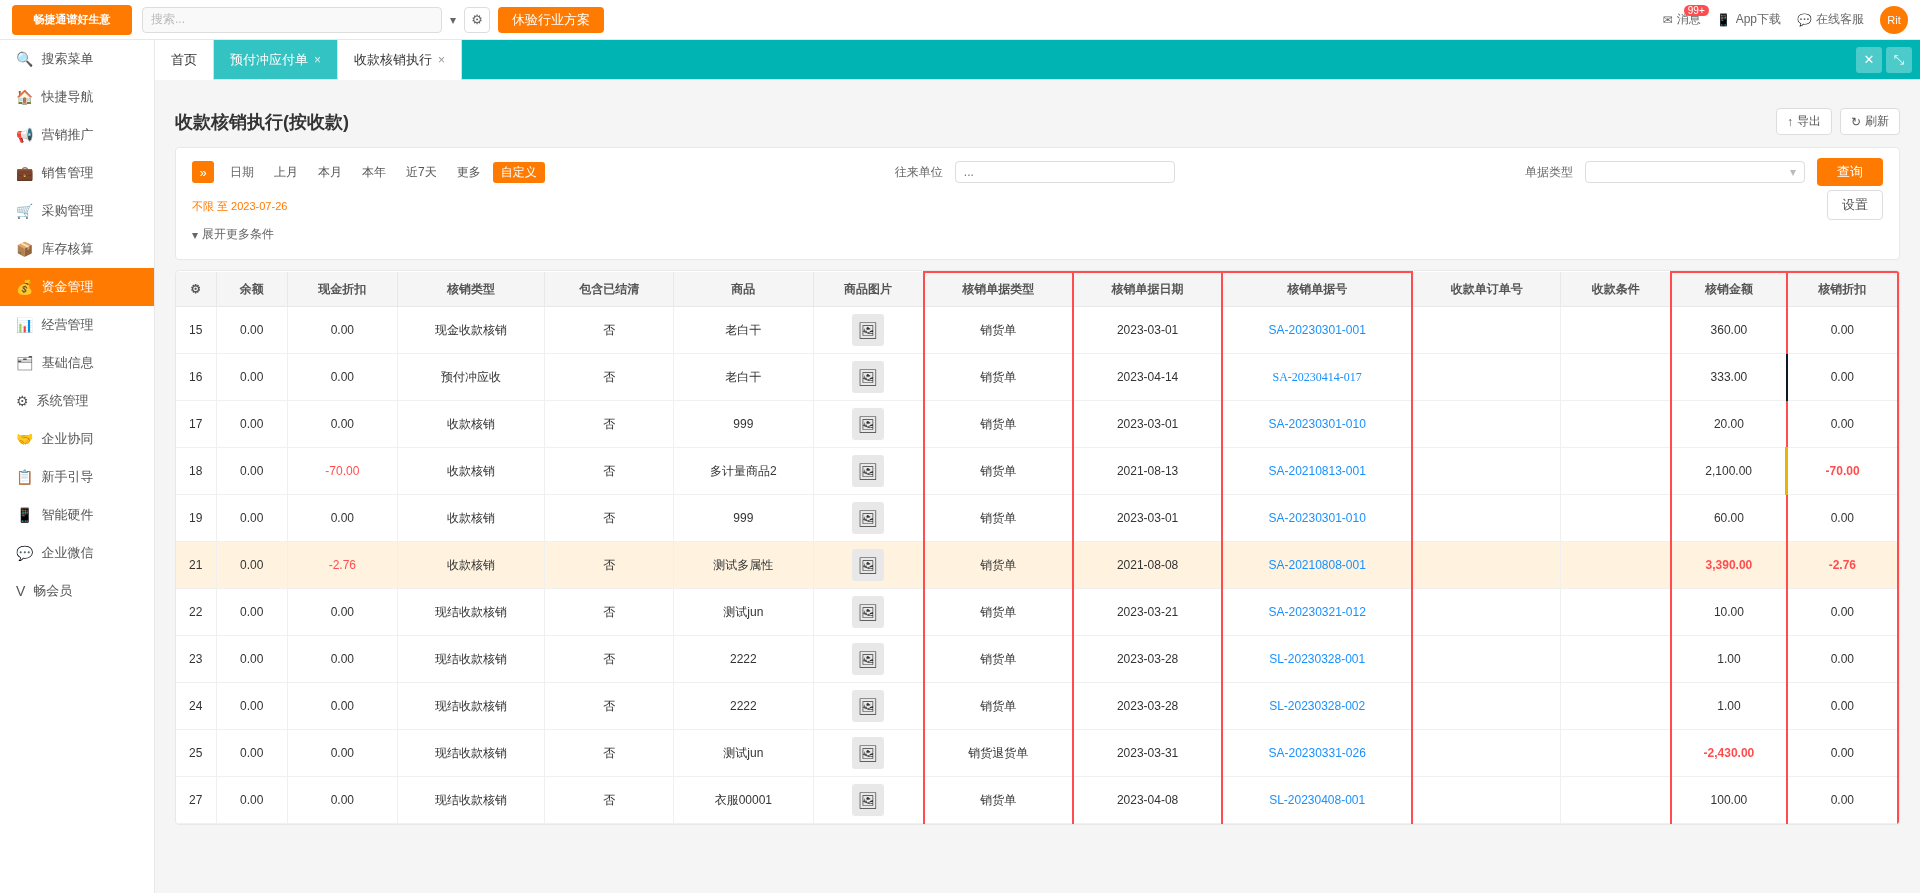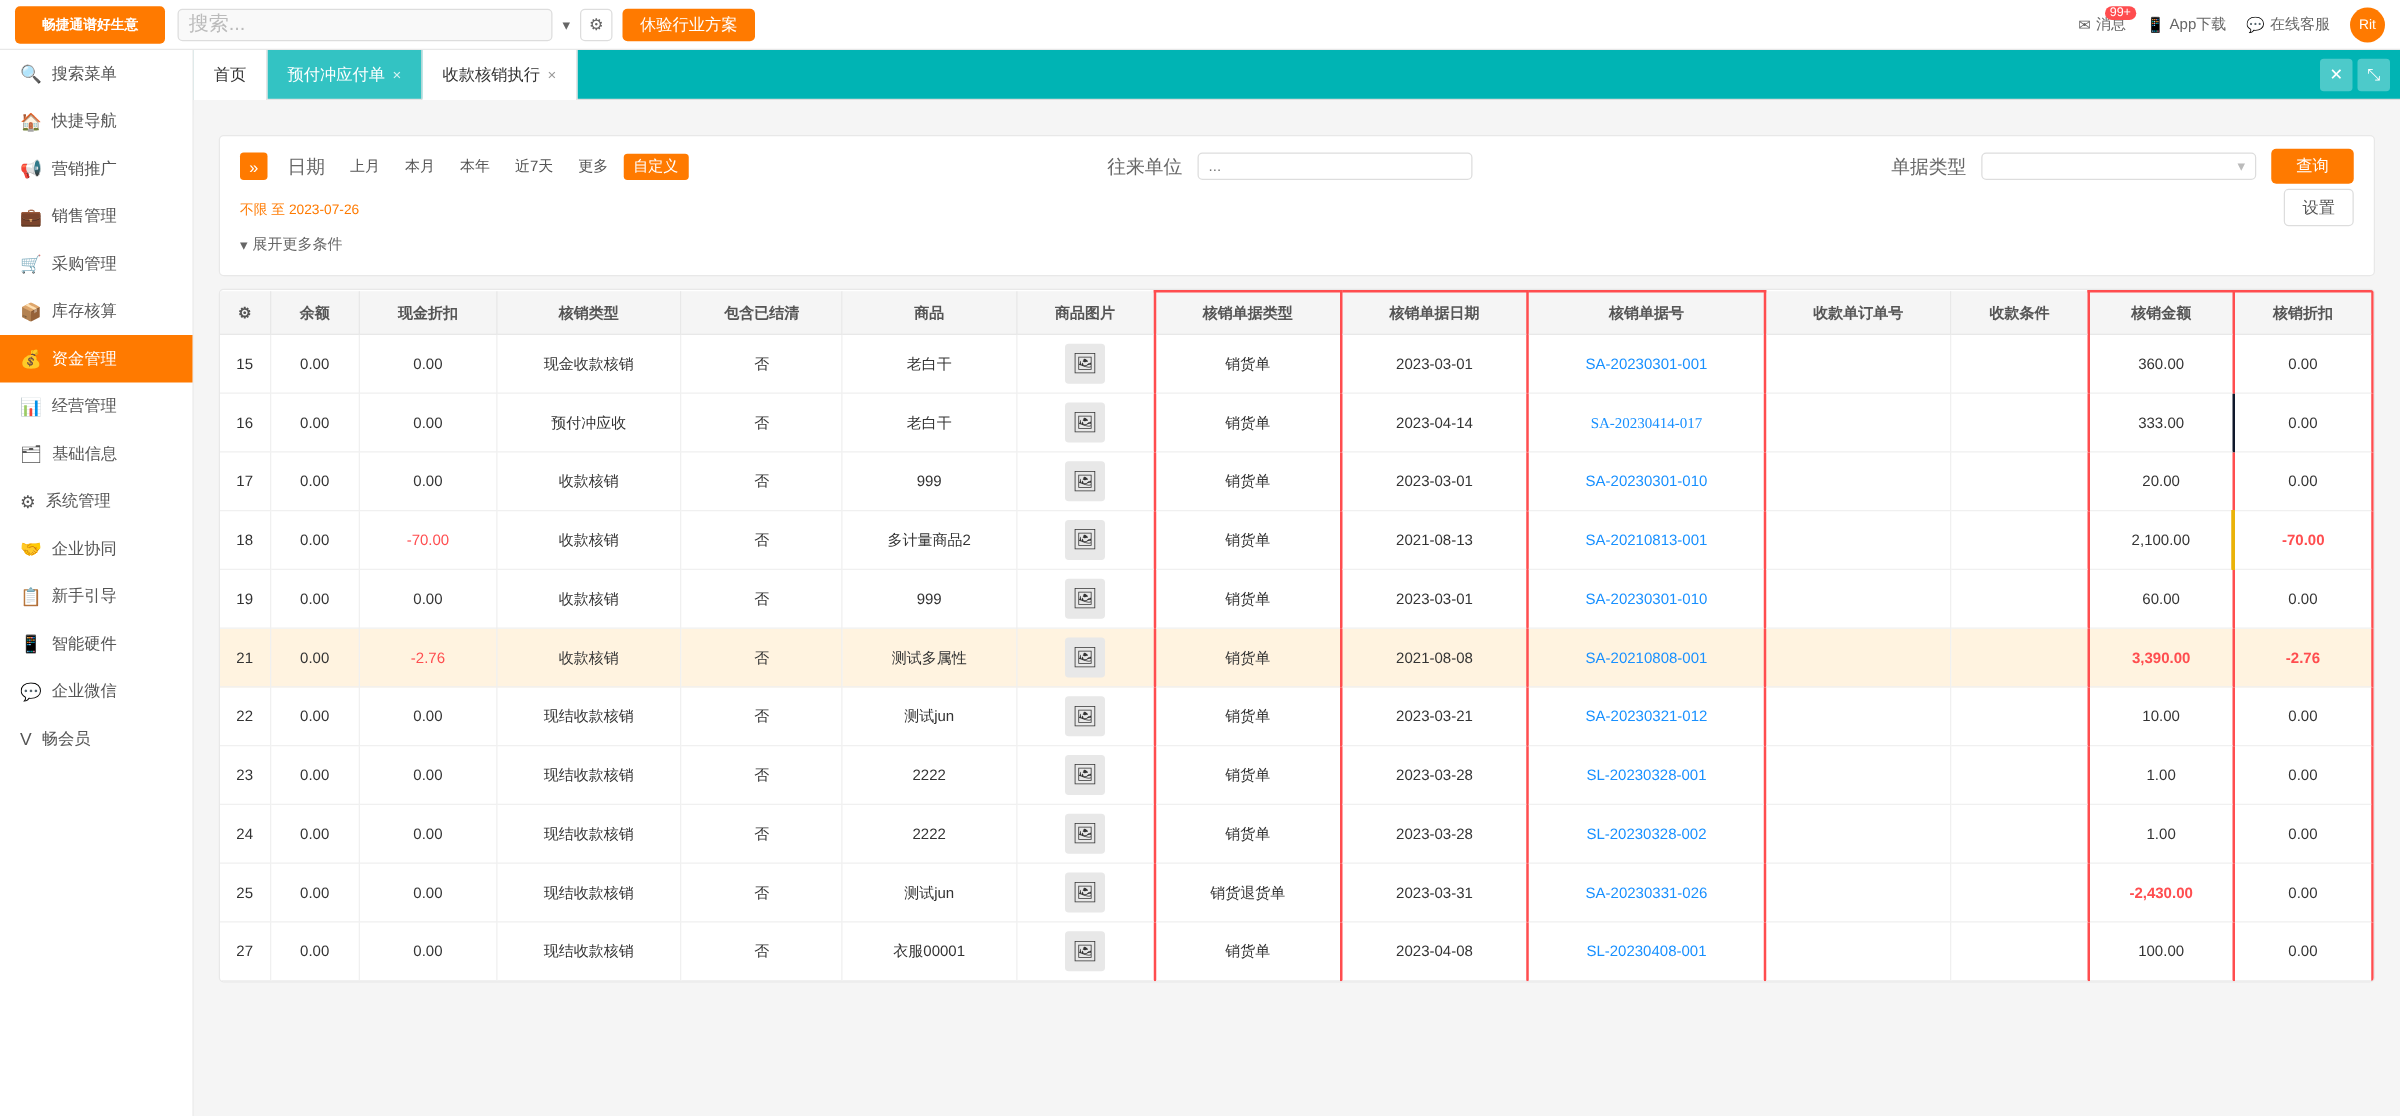--- a/index.html
+++ b/index.html
@@ -42,21 +42,21 @@
     
     .page-content { flex: 1; padding: 16px 20px; overflow: auto; background: #f5f5f5; }
     .page-header { display: flex; align-items: center; justify-content: space-between; margin-bottom: 12px; }
     .page-title { font-size: 18px; font-weight: bold; color: #333; }
     .page-actions { display: flex; gap: 8px; }
     .action-btn { display: flex; align-items: center; gap: 4px; padding: 4px 10px; border: 1px solid #ddd; border-radius: 4px; background: #fff; cursor: pointer; font-size: 12px; color: #555; }
 
     
     .filter-bar { background: #fff; border: 1px solid #e8e8e8; border-radius: 4px; padding: 10px 16px; margin-bottom: 10px; }
     .filter-row { display: flex; align-items: center; gap: 12px; flex-wrap: wrap; }
-    .filter-label { font-size: 15px; color: #666; }
+    .filter-label { font-size: 12px; color: #666; }
     .filter-tags { display: flex; gap: 4px; }
     .filter-tag { padding: 2px 8px; border-radius: 3px; font-size: 12px; cursor: pointer; color: #666; }
     .filter-tag:not(.active) { color: #555; }
     .filter-custom { background: #ff7a00; color: #fff; padding: 2px 8px; border-radius: 3px; font-size: 12px; cursor: pointer; }
     .filter-date-hint { font-size: 11px; color: #ff7a00; margin-top: 2px; }
     .filter-input-wrap { display: flex; align-items: center; border: 1px solid #ddd; border-radius: 4px; padding: 3px 8px; min-width: 200px; background: #fff; }
     .filter-input { border: none; outline: none; font-size: 12px; flex: 1; }
     .query-btn { background: #ff7a00; color: #fff; border: none; border-radius: 4px; padding: 5px 20px; font-size: 13px; cursor: pointer; }
     .settings-btn { background: #fff; color: #555; border: 1px solid #ddd; border-radius: 4px; padding: 5px 14px; font-size: 13px; cursor: pointer; }
     .expand-more { display: flex; align-items: center; gap: 4px; font-size: 12px; color: #666; cursor: pointer; margin: 6px 0; }
@@ -80,21 +80,21 @@
   </style>
 </head>
 <body>
 
 <div class="top-bar">
   <div class="top-bar-logo">
     <span>畅捷通谱好生意</span>
   </div>
   <div class="top-bar-center">
     <div class="top-bar-search">
-      <span style="color:#bbb; font-size:16px;">搜索...</span>
+      <span style="color:#bbb; font-size:12px;">搜索...</span>
     </div>
     <div class="top-bar-dropdown">
       <span>▾</span>
     </div>
     <div class="gear-btn">⚙</div>
     <button class="industry-btn">休验行业方案</button>
   </div>
   <div class="top-bar-right">
     <div class="badge-icon">
       <span>✉</span>
@@ -193,20 +193,33 @@
         <span class="close-x">×</span>
       </div>
       <div class="tab-bar-actions">
         <div class="tab-action-btn" style="background:rgba(255,255,255,0.3); border:none; color:#fff;">✕</div>
         <div class="tab-action-btn" style="background:rgba(255,255,255,0.3); border:none; color:#fff;">⤡</div>
       </div>
     </div>
 
     <div class="page-content">
 
+      <div class="page-header">
+        <h1 class="page-title">收款核销执行(按收款)</h1>
+        <div class="page-actions">
+          <div class="action-btn">
+            <span>↑</span>
+            <span>导出</span>
+          </div>
+          <div class="action-btn">
+            <span>↻</span>
+            <span>刷新</span>
+          </div>
+        </div>
+      </div>
 
       <div class="filter-bar">
         <div class="filter-row">
           <div style="display:flex; align-items:center; gap:4px; margin-right:4px;">
             <div style="background:#ff7a00; color:#fff; width:22px; height:22px; display:flex; align-items:center; justify-content:center; border-radius:3px; cursor:pointer;">»</div>
           </div>
           <span class="filter-label">日期</span>
           <div class="filter-tags">
             <span class="filter-tag">上月</span>
             <span class="filter-tag">本月</span>

